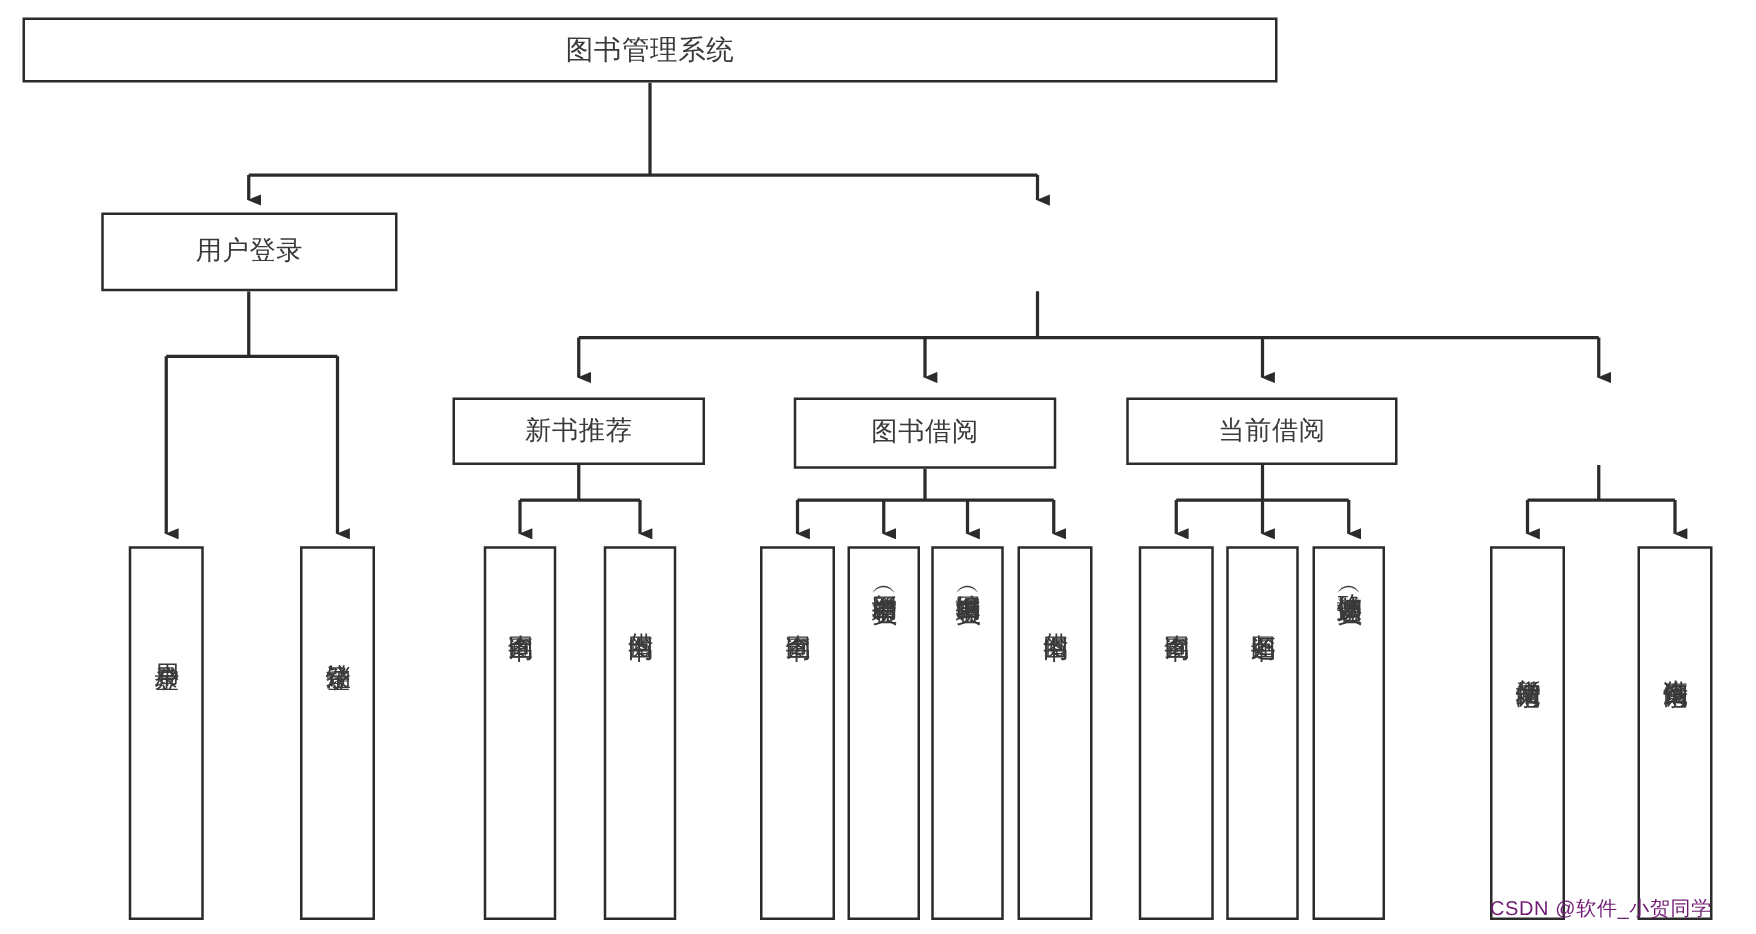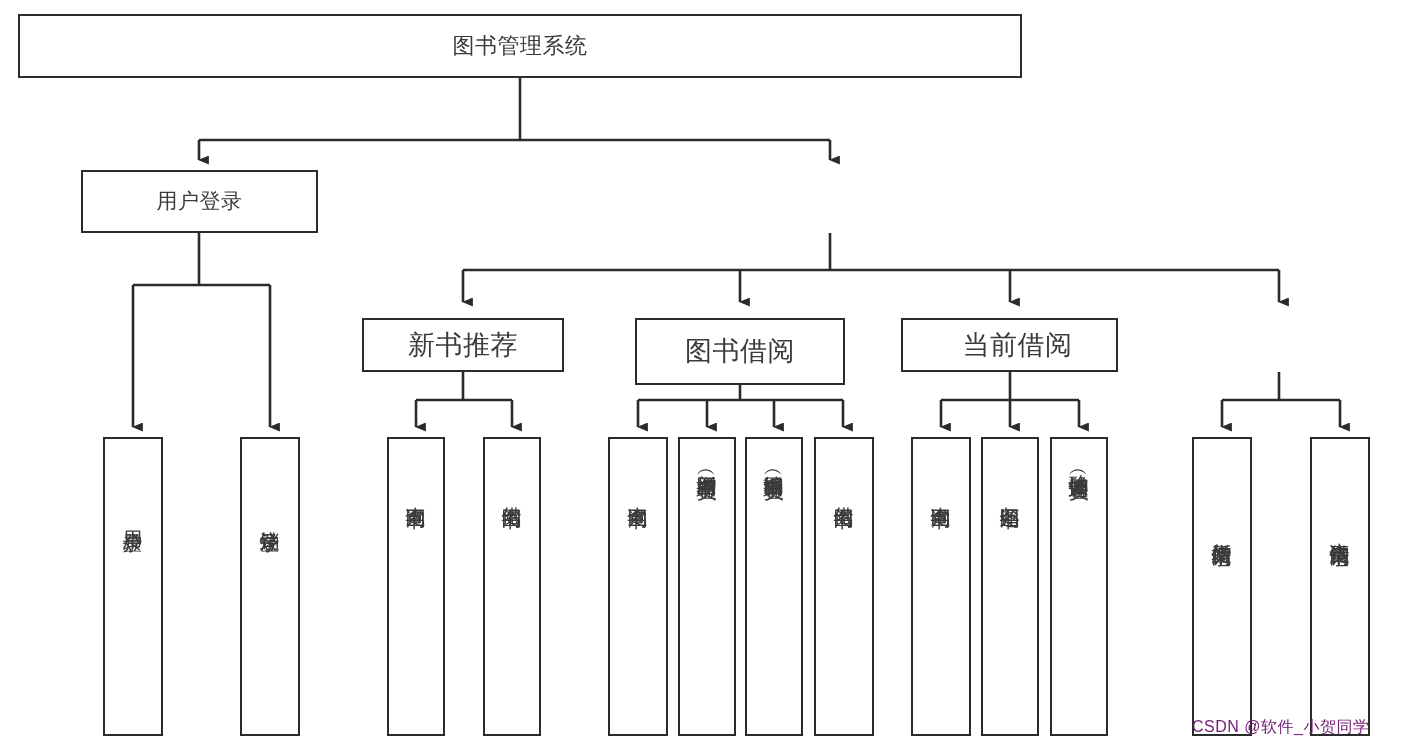--- a/index.html
+++ b/index.html
@@ -39,21 +39,21 @@
   }
   .node .label {
     font-size: 21px;
     line-height: 1.05;
     color: #3a3a3a;
     letter-spacing: 0.5px;
     white-space: nowrap;
   }
   .node.root .label { font-size: 22px; }
   .node.level1 .label { font-size: 21px; }
-  .node.level2 .label { font-size: 27px; }
+  .node.level2 .label { font-size: 21px; }
   .node.leaf {
     align-items: flex-start;
     justify-content: center;
     padding-top: 6px;
   }
   .node.leaf .label {
     writing-mode: vertical-rl;
     text-orientation: upright;
     font-size: 20px;
     line-height: 1.30;
@@ -122,32 +122,32 @@
       <path d="M 1010 400 L 1010 427" marker-end="url(#arrow)"></path>
       <path d="M 1079 400 L 1079 427" marker-end="url(#arrow)"></path>
 
       <path d="M 1279 372 L 1279 400"></path>
       <path d="M 1222 400 L 1340 400"></path>
       <path d="M 1222 400 L 1222 427" marker-end="url(#arrow)"></path>
       <path d="M 1340 400 L 1340 427" marker-end="url(#arrow)"></path>
     </g>
   </svg>
 
-  <div class="node root" style="left:18px; top:14px; width:1004px; height:64px;">
+  <div class="node root" style="left:18px; top:14px; width:1004px; height:52px;">
     <span class="label">图书管理系统</span>
   </div>
 
   <div class="node level1" style="left:81px; top:170px; width:237px; height:63px;">
     <span class="label">用户登录</span>
   </div>
 
   <div class="node level2" style="left:362px; top:318px; width:202px; height:54px;">
     <span class="label">新书推荐</span>
   </div>
-  <div class="node level2" style="left:635px; top:318px; width:210px; height:67px;align-items:center;">
+  <div class="node level2" style="left:635px; top:318px; width:210px; height:57px;align-items:center;">
     <span class="label">图书借阅</span>
   </div>
   <div class="node level2" style="left:901px; top:318px; width:217px; height:54px;padding-left:16px;">
     <span class="label">当前借阅</span>
   </div>
 
   <div class="node leaf pad-top" style="left:103px; top:437px; width:60px; height:299px;">
     <span class="label">用户登录</span>
   </div>
   <div class="node leaf pad-top" style="left:240px; top:437px; width:60px; height:299px;">

